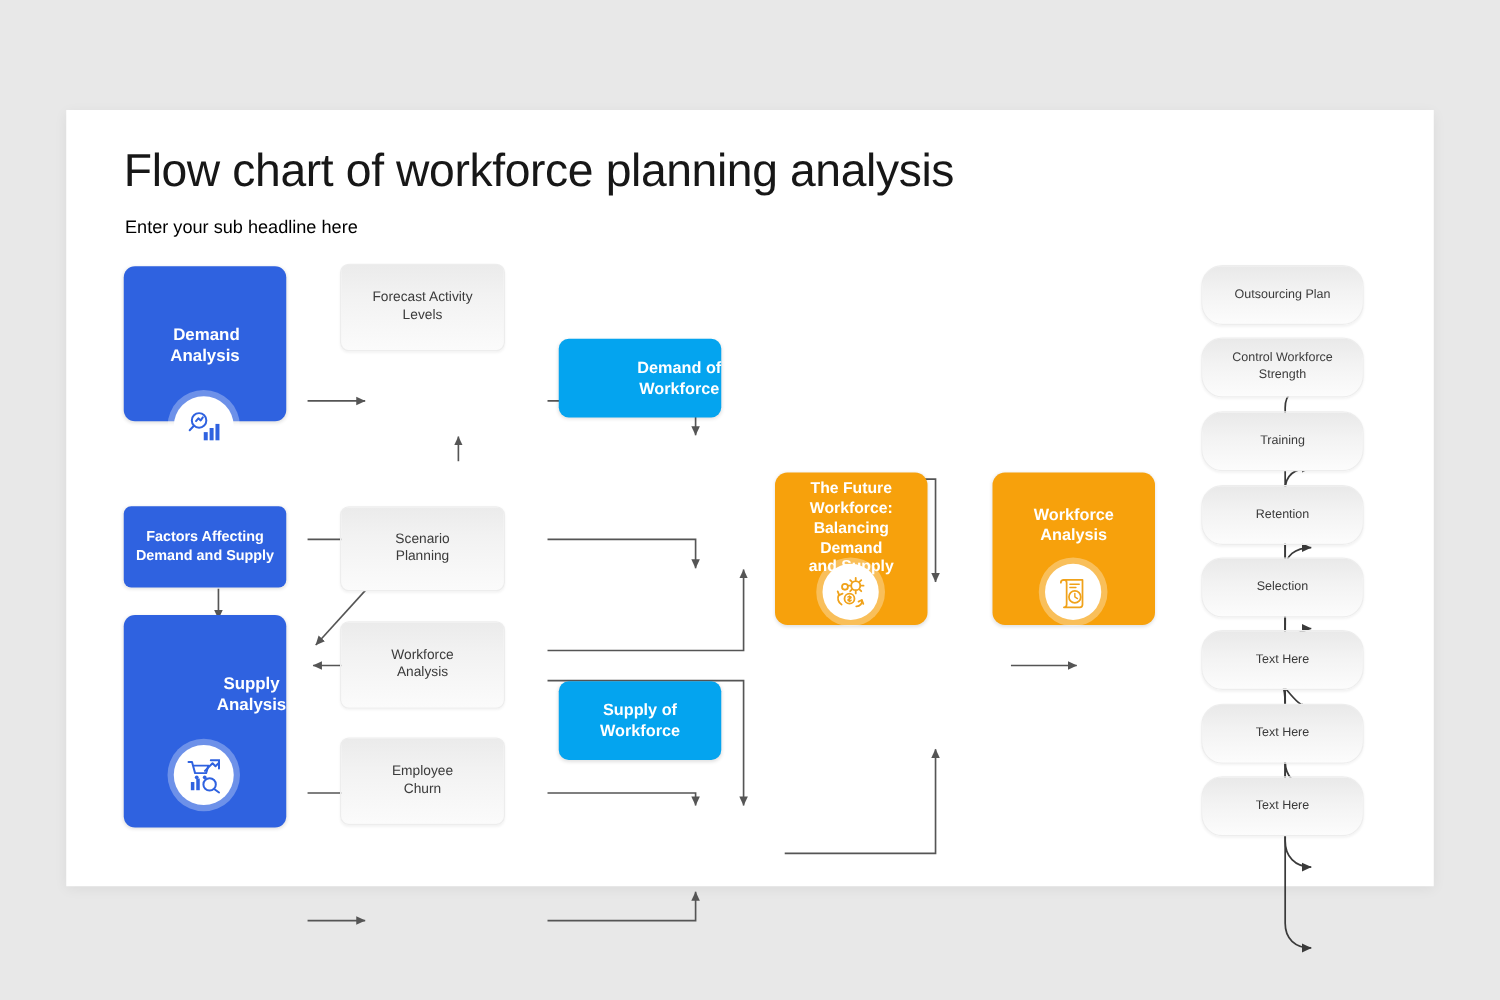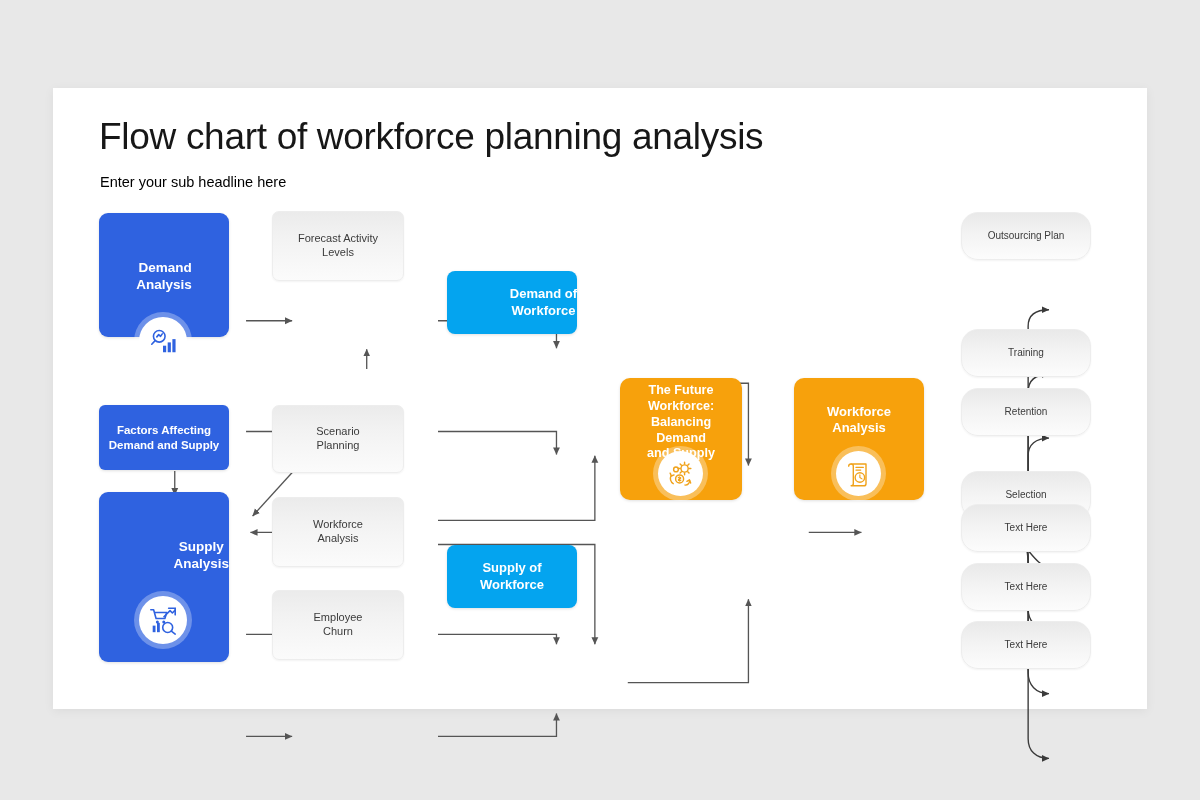--- a/index.html
+++ b/index.html
@@ -277,30 +277,35 @@
           <circle cx="17" cy="20" r="5.4"></circle>
           <path d="M17,16.8 L17,20 L19.4,21.6" stroke-linecap="round" stroke-linejoin="round" stroke-width="1.3"></path>
         </svg>
       </div>
     </div>
 
     <div class="node chip-gray" style="left:908px;top:124px;width:130px;height:48px;">
       <div>Outsourcing Plan</div>
     </div>
 
+    <div class="node chip-gray" style="left:908px;top:182px;width:130px;height:48px;">
+      <div>
+        <span>Control Workforce</span><br><span>Strength</span>
+      </div>
+    </div>
 
     <div class="node chip-gray" style="left:908px;top:241px;width:130px;height:48px;">
       <div>Training</div>
     </div>
 
     <div class="node chip-gray" style="left:908px;top:300px;width:130px;height:48px;">
       <div>Retention</div>
     </div>
 
-    <div class="node chip-gray" style="left:908px;top:358px;width:130px;height:48px;margin-top:25px;">
+    <div class="node chip-gray" style="left:908px;top:358px;width:130px;height:48px;">
       <div>Selection</div>
     </div>
 
     <div class="node chip-gray" style="left:908px;top:416px;width:130px;height:48px;">
       <div>Text Here</div>
     </div>
 
     <div class="node chip-gray" style="left:908px;top:475px;width:130px;height:48px;">
       <div>Text Here</div>
     </div>

